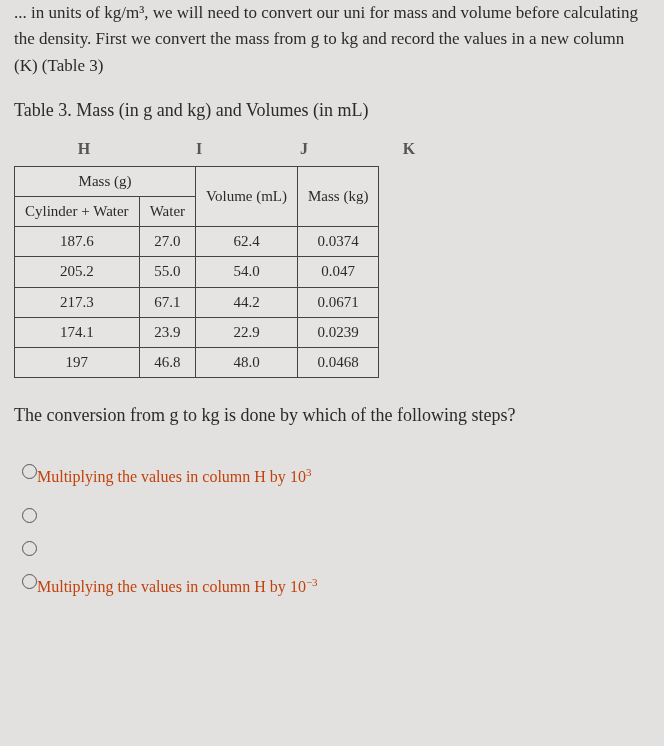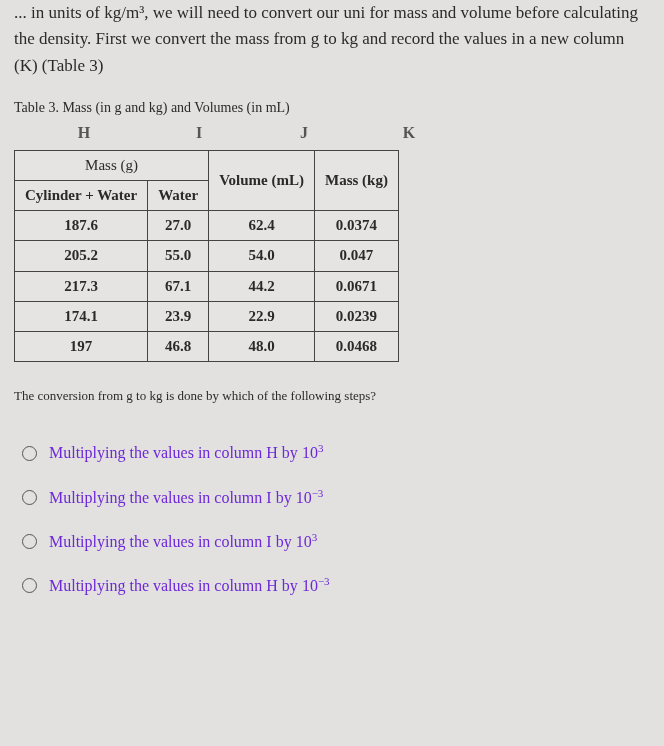--- a/index.html
+++ b/index.html
@@ -11,22 +11,22 @@
     color: #2a2a2a;
     padding: 0 14px;
     overflow: hidden;
     line-height: 1.55;
     font-size: 17px;
   }
   .intro {
     margin-bottom: 18px;
   }
   .table-caption {
-    font-size: 14px;
-    margin-bottom: 2px;
+    font-size: 18px;
+    margin-bottom: 12px;
   }
   .col-headers {
     display: flex;
     font-weight: bold;
     color: #555;
     font-size: 16px;
     margin-left: 10px;
     margin-bottom: 4px;
   }
   .col-h { width: 120px; text-align: center; }
@@ -36,38 +36,37 @@
   table {
     border-collapse: collapse;
     background: #e5e4e2;
     font-size: 15px;
     margin-bottom: 24px;
   }
   th, td {
     border: 1px solid #444;
     padding: 3px 10px;
     text-align: center;
-    font-weight: bold;
+    font-weight: normal;
   }
   th.group {
     font-weight: normal;
   }
   .question {
     margin-bottom: 34px;
-    font-size: 13px;
+    font-size: 18px;
   }
   .options {
     padding-left: 8px;
   }
   .option {
     display: flex;
-    align-items: center;
-    gap: 12px;
+    gap: 0;
     margin-bottom: 18px;
-    color: #6d28d9;
+    color: #c2410c;
     font-size: 16px;
   }
   .radio {
     width: 15px;
     height: 15px;
     border: 1.5px solid #555;
     border-radius: 50%;
     flex-shrink: 0;
   }
   sup { font-size: 11px; vertical-align: super; }
@@ -136,29 +135,23 @@
 
 <div class="options">
   <div class="option">
     <span class="radio"></span>
     <span>
       <span>Multiplying the values in column H by </span><span>10</span><sup>3</sup>
     </span>
   </div>
   <div class="option">
     <span class="radio"></span>
-    <span>
-      <span>Multiplying the values in column I by </span><span>10</span><sup>−3</sup>
-    </span>
   </div>
   <div class="option">
     <span class="radio"></span>
-    <span>
-      <span>Multiplying the values in column I by </span><span>10</span><sup>3</sup>
-    </span>
   </div>
   <div class="option">
     <span class="radio"></span>
     <span>
       <span>Multiplying the values in column H by </span><span>10</span><sup>−3</sup>
     </span>
   </div>
 </div>
 
 </body></html>

